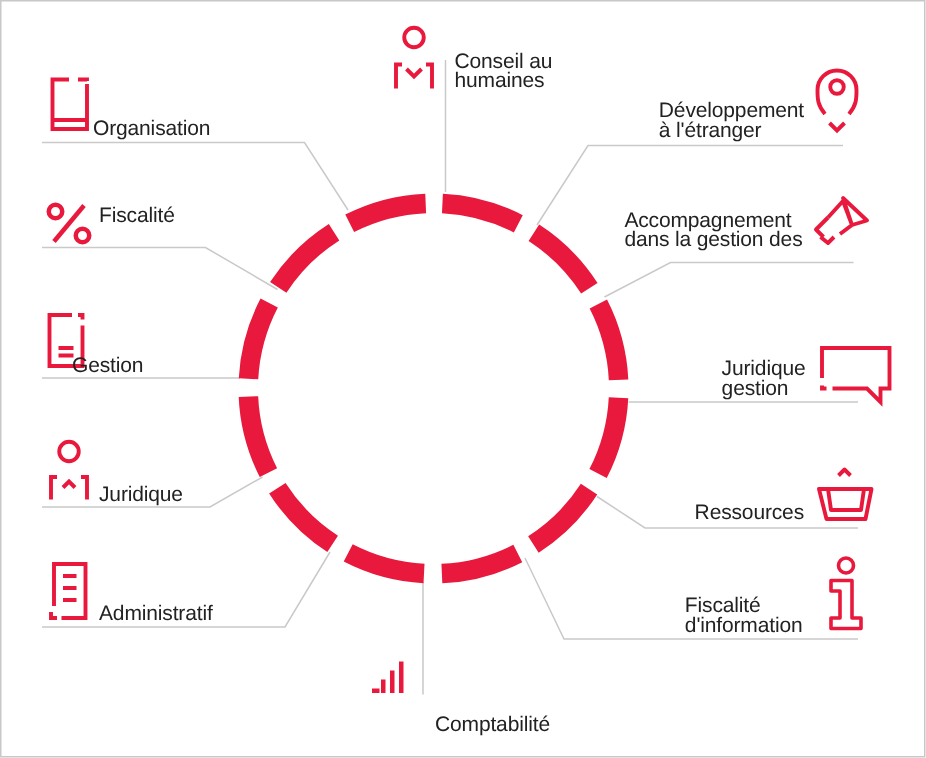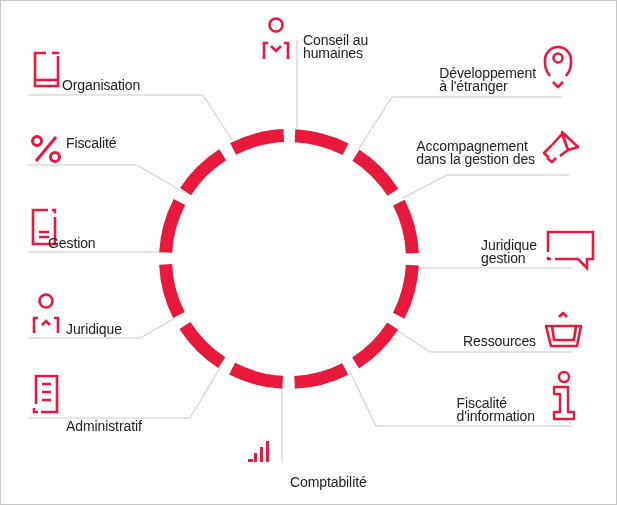--- a/index.html
+++ b/index.html
@@ -139,21 +139,21 @@
 
 <div class="lbl r" style="right:82px;top:397px">
   <span>Fiscalité</span>
   <span>d'information</span>
 </div>
 
 <div class="lbl" style="left:290px;top:476px">
   <span>Comptabilité</span>
 </div>
 
-<div class="lbl" style="left:66px;top:420px">
+<div class="lbl" style="left:66px;top:402px">
   <span>Administratif</span>
 </div>
 
 <div class="lbl" style="left:66px;top:323px">
   <span>Juridique</span>
 </div>
 
 <div class="lbl" style="left:48px;top:237px">
   <span>Gestion</span>
 </div>

